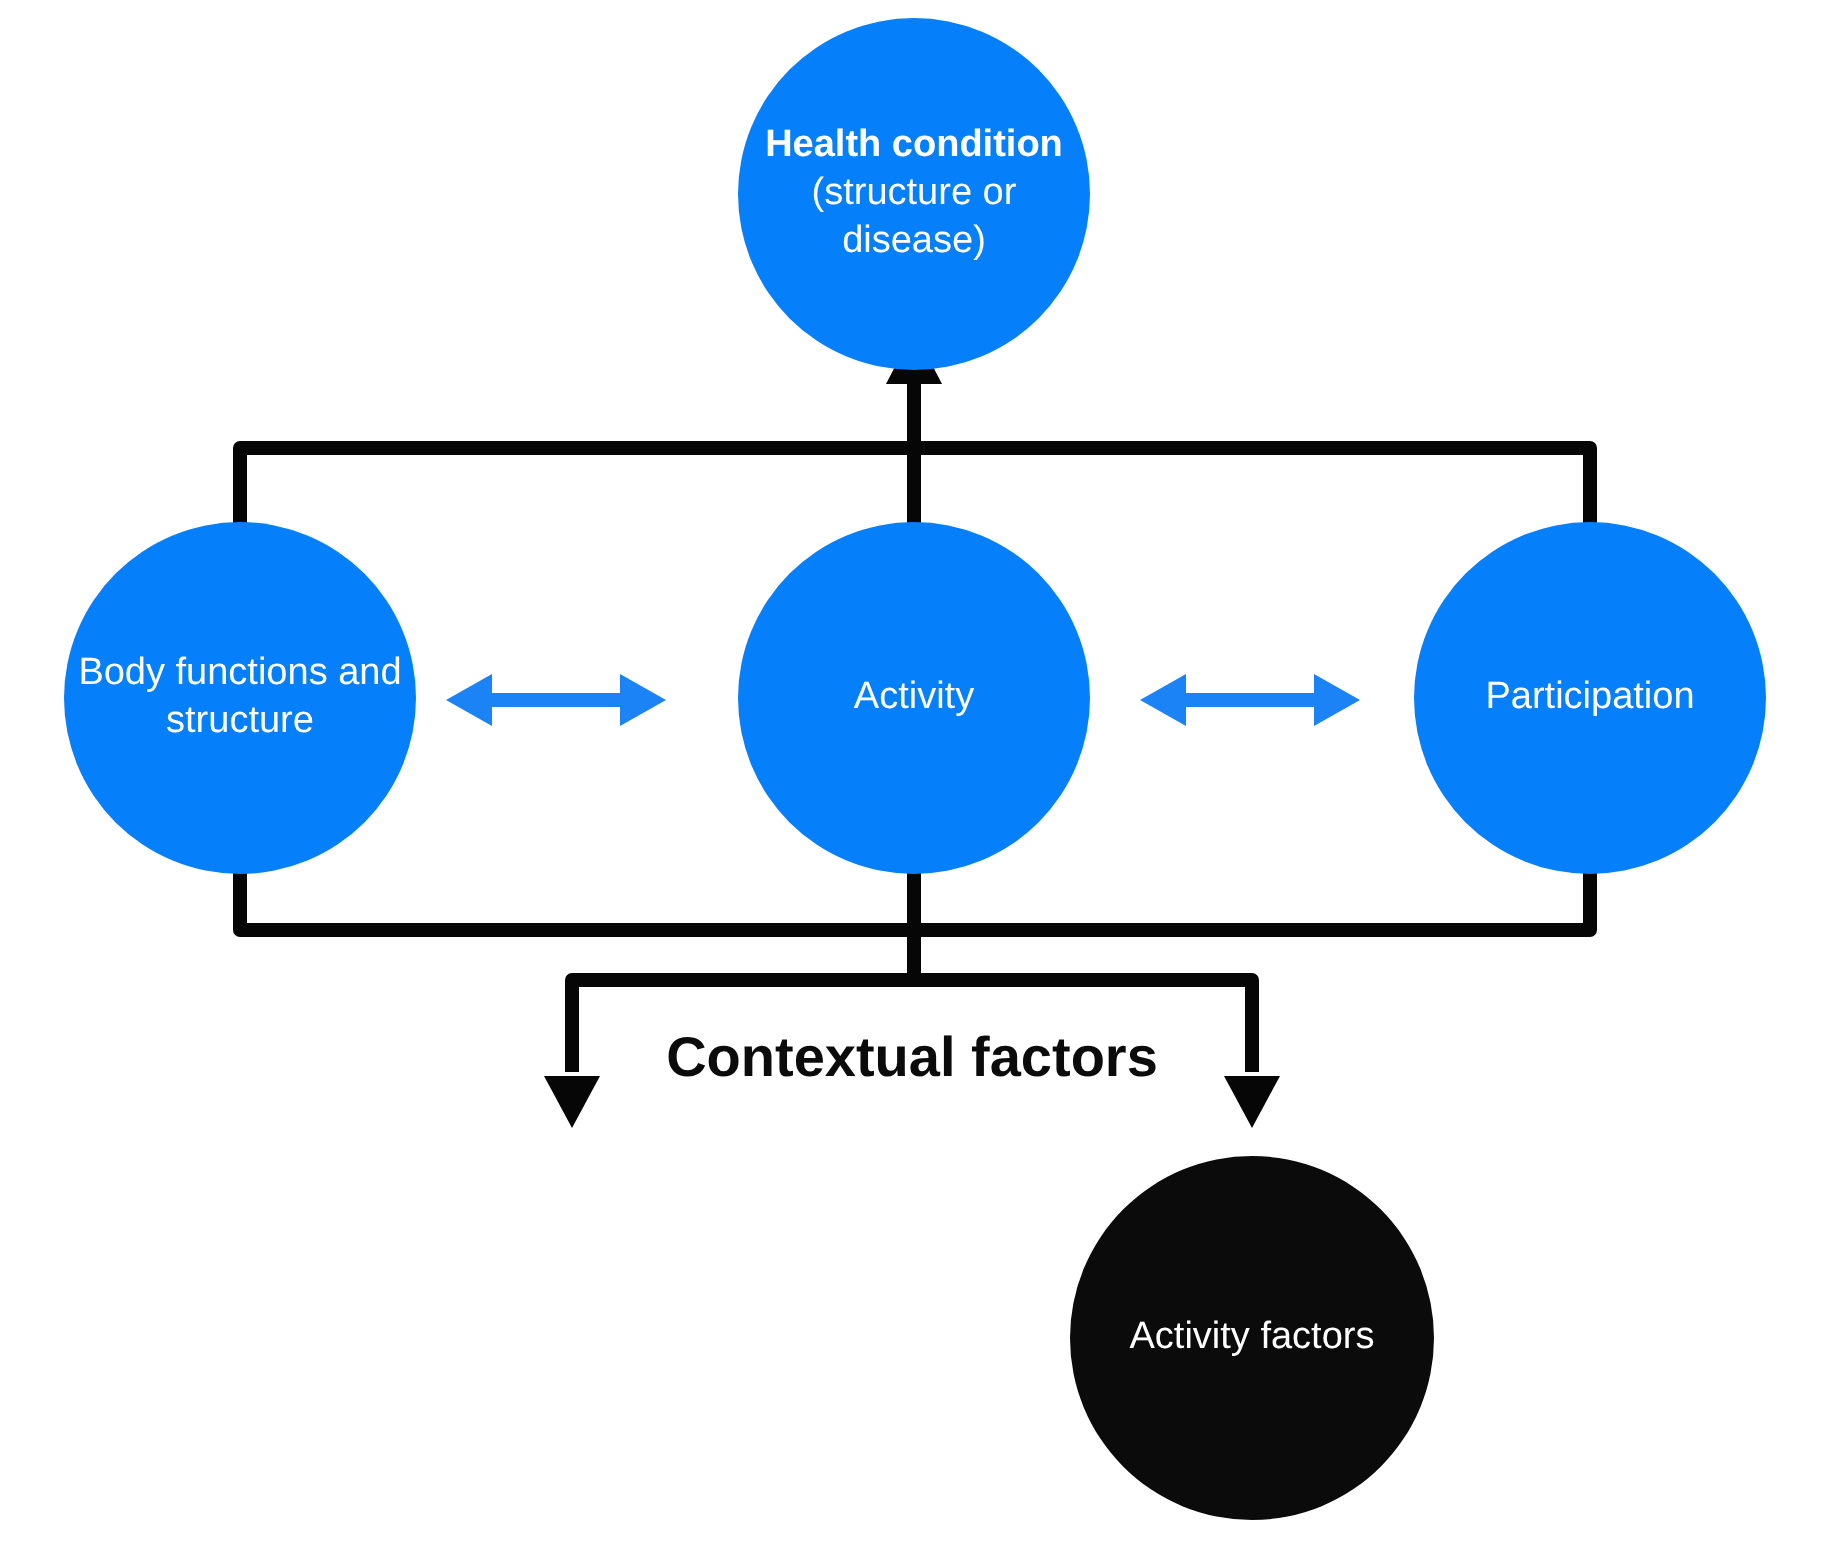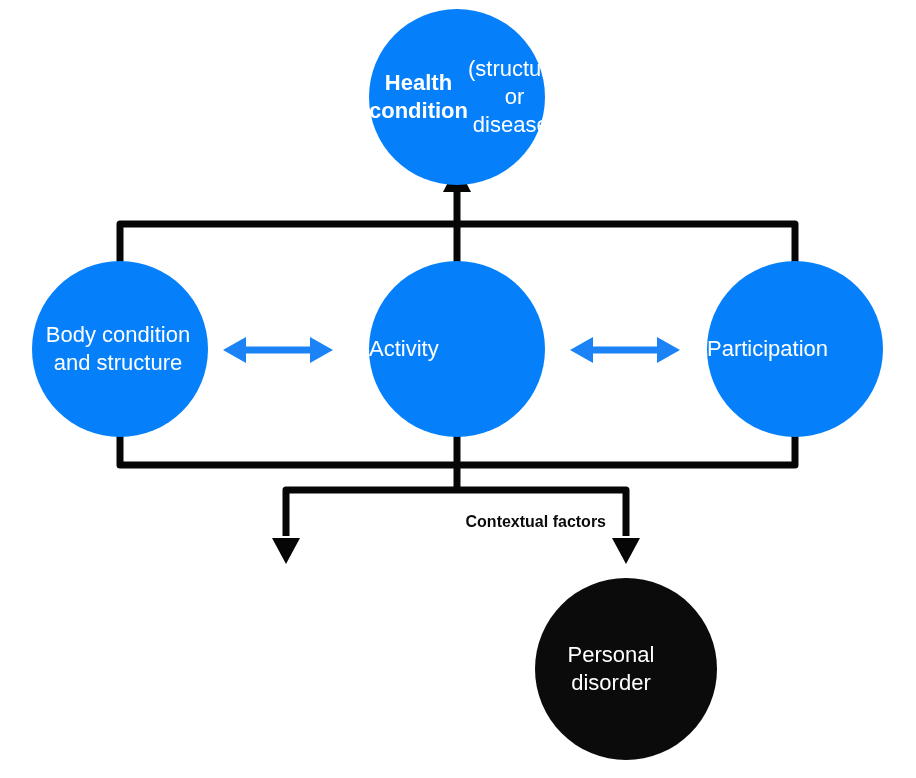--- a/index.html
+++ b/index.html
@@ -19,44 +19,45 @@
     position: absolute;
     left: 0;
     top: 0;
     width: 916px;
     height: 778px;
   }
   .node {
     position: absolute;
     border-radius: 50%;
     display: flex;
+    flex-direction: column;
     align-items: center;
-    justify-content: flex-start;
+    justify-content: center;
     text-align: center;
     color: #ffffff;
-    font-size: 22px;
+    font-size: 19px;
     line-height: 1.28;
     z-index: 2;
   }
   .node.blue { background: #0580fa; }
   .node.black { background: #0b0b0b; }
   .node .title { font-weight: bold; display: block; }
   .node .subtitle { font-weight: normal; display: block; }
   .node .label { display: block; }
   .size-m { width: 176px; height: 176px; }
   .size-l { width: 182px; height: 182px; }
   .text-clamp { max-width: 152px; }
   .text-clamp-wide { max-width: 172px; }
   .section-label {
     position: absolute;
     left: 306px;
     top: 513px;
     width: 300px;
-    text-align: right;
-    font-size: 16px;
+    text-align: center;
+    font-size: 28px;
     font-weight: bold;
     color: #0b0b0b;
     z-index: 2;
   }
 </style>
 </head>
 <body>
 
 <div class="canvas">
 
@@ -88,31 +89,31 @@
     <polygon points="286,564 272,538 300,538" fill="#060606"></polygon>
     <polygon points="626,564 612,538 640,538" fill="#060606"></polygon>
   </svg>
 
   <div class="node blue size-m" style="left:369px; top:9px;">
     <span class="title text-clamp">Health condition</span>
     <span class="subtitle text-clamp">(structure or disease)</span>
   </div>
 
   <div class="node blue size-m" style="left:32px; top:261px;">
-    <span class="label text-clamp-wide">Body condition and structure</span>
+    <span class="label text-clamp-wide">Body functions and structure</span>
   </div>
 
   <div class="node blue size-m" style="left:707px; top:261px;">
     <span class="label text-clamp-wide">Participation</span>
   </div>
 
   <div class="node blue size-m" style="left:369px; top:261px;">
     <span class="label text-clamp-wide">Activity</span>
   </div>
 
   <div class="section-label">Contextual factors</div>
 
 
   <div class="node black size-l" style="left:535px; top:578px;">
-    <span class="label text-clamp">Personal disorder</span>
+    <span class="label text-clamp">Activity factors</span>
   </div>
 
 </div>
 
 </body></html>

